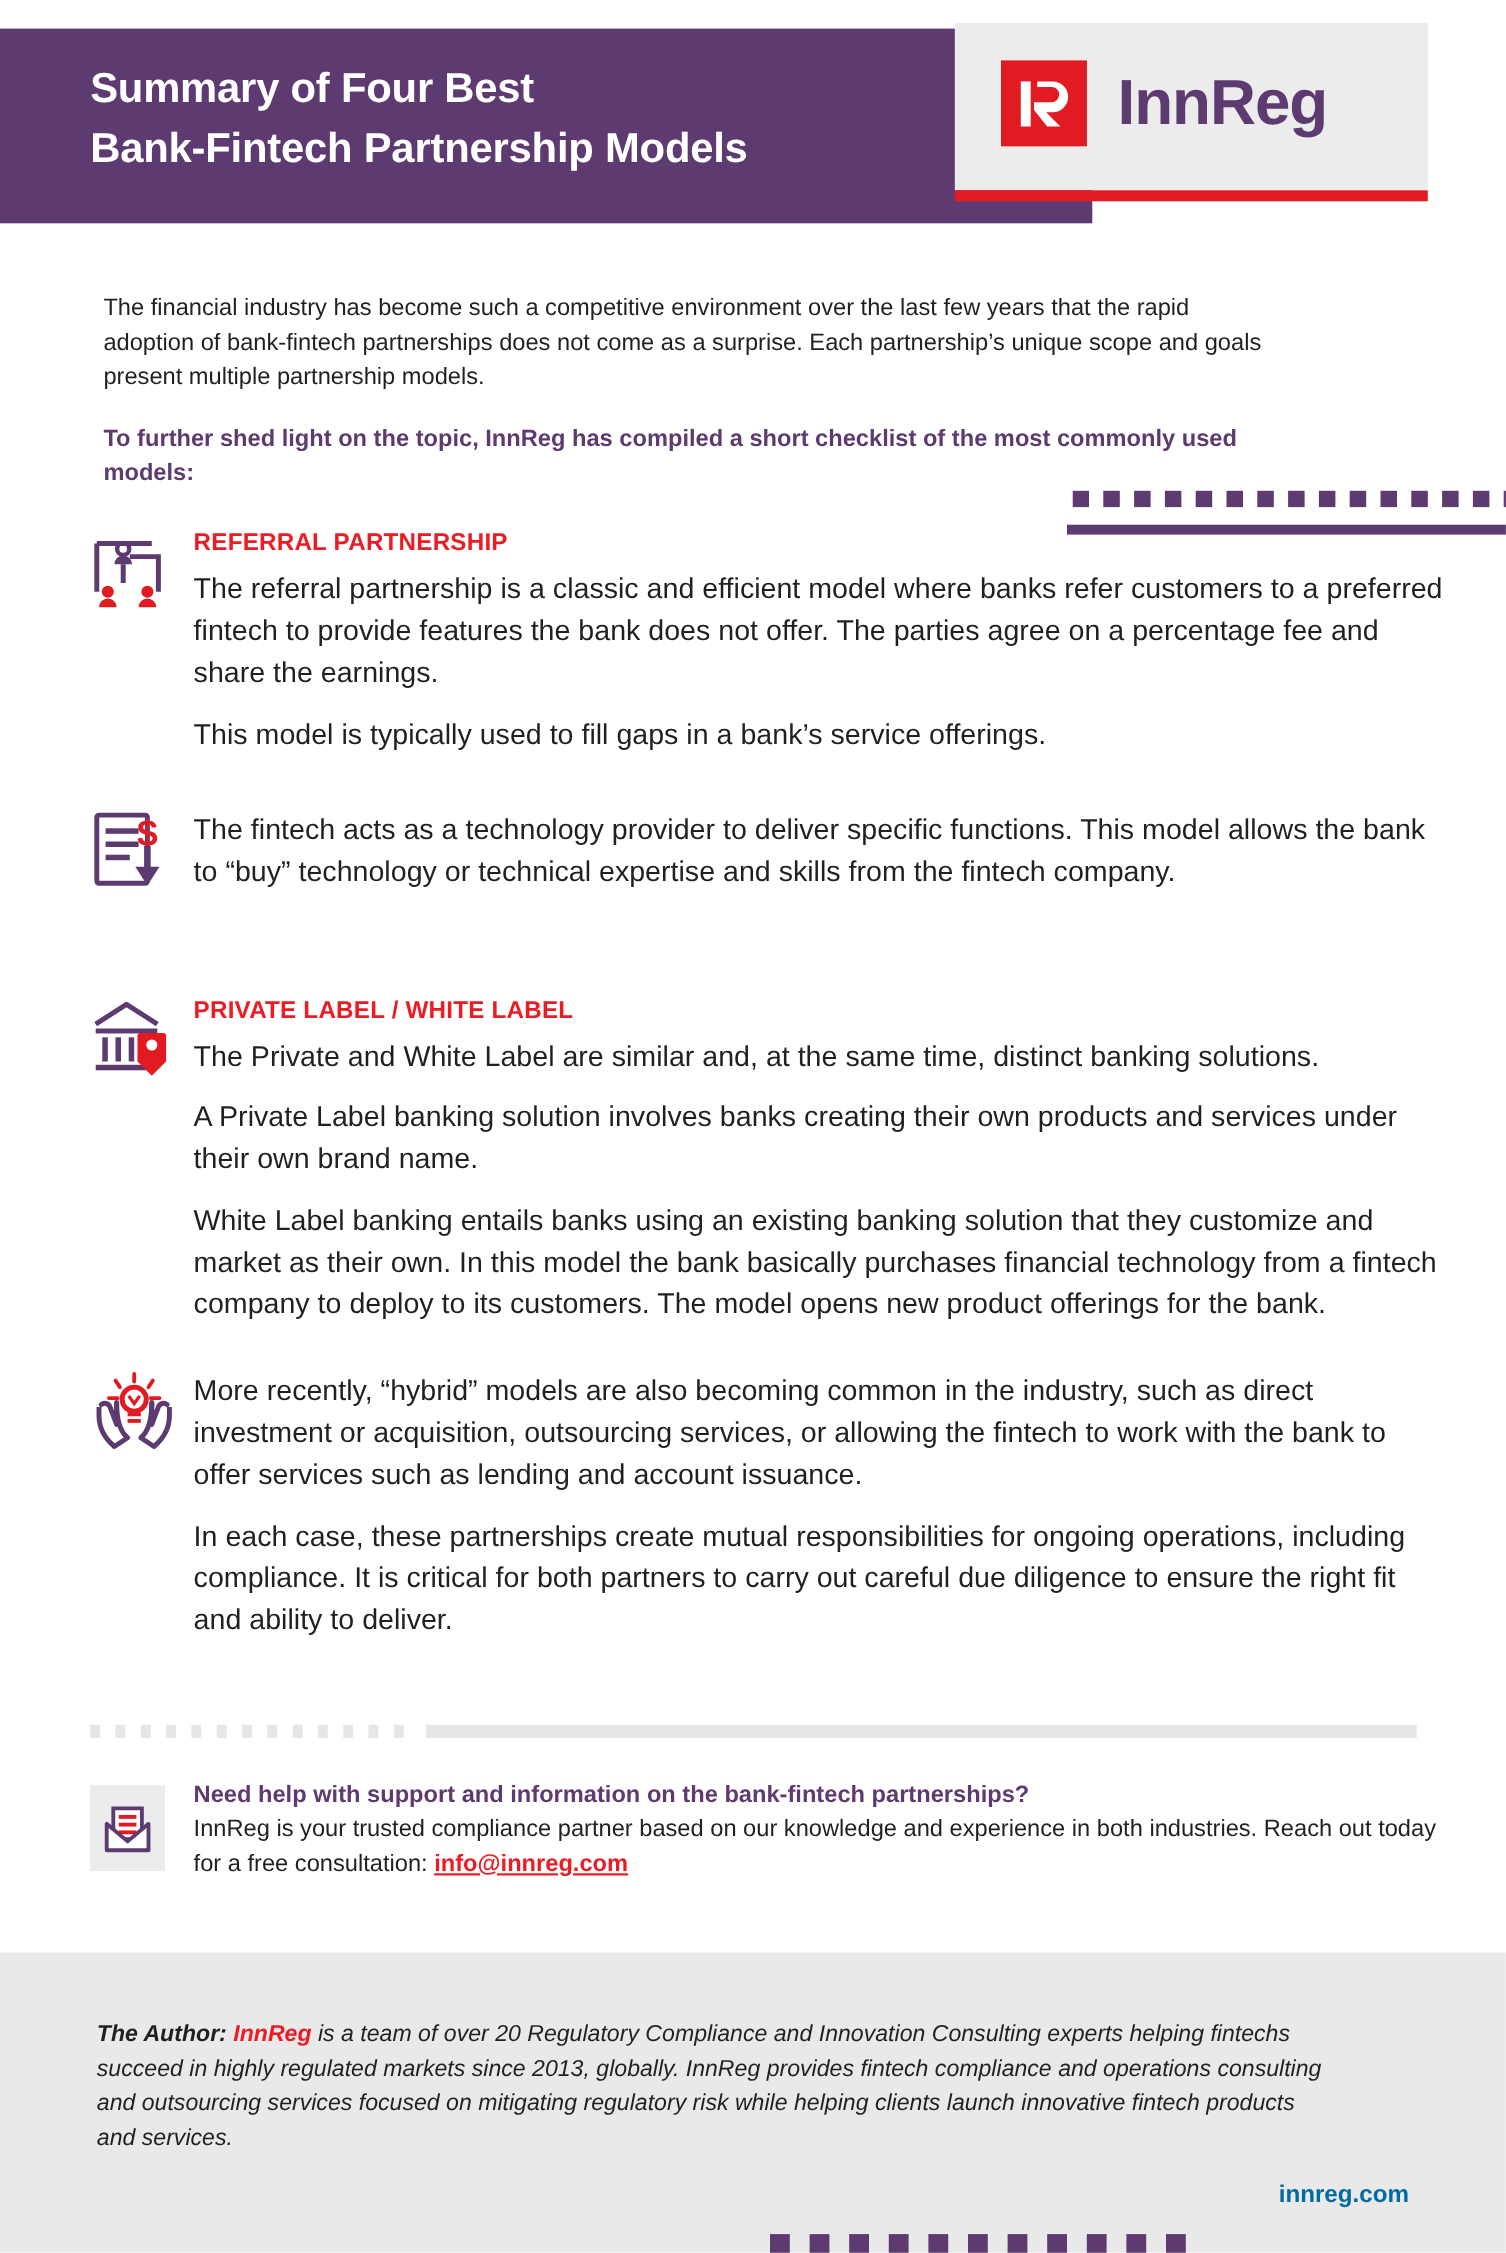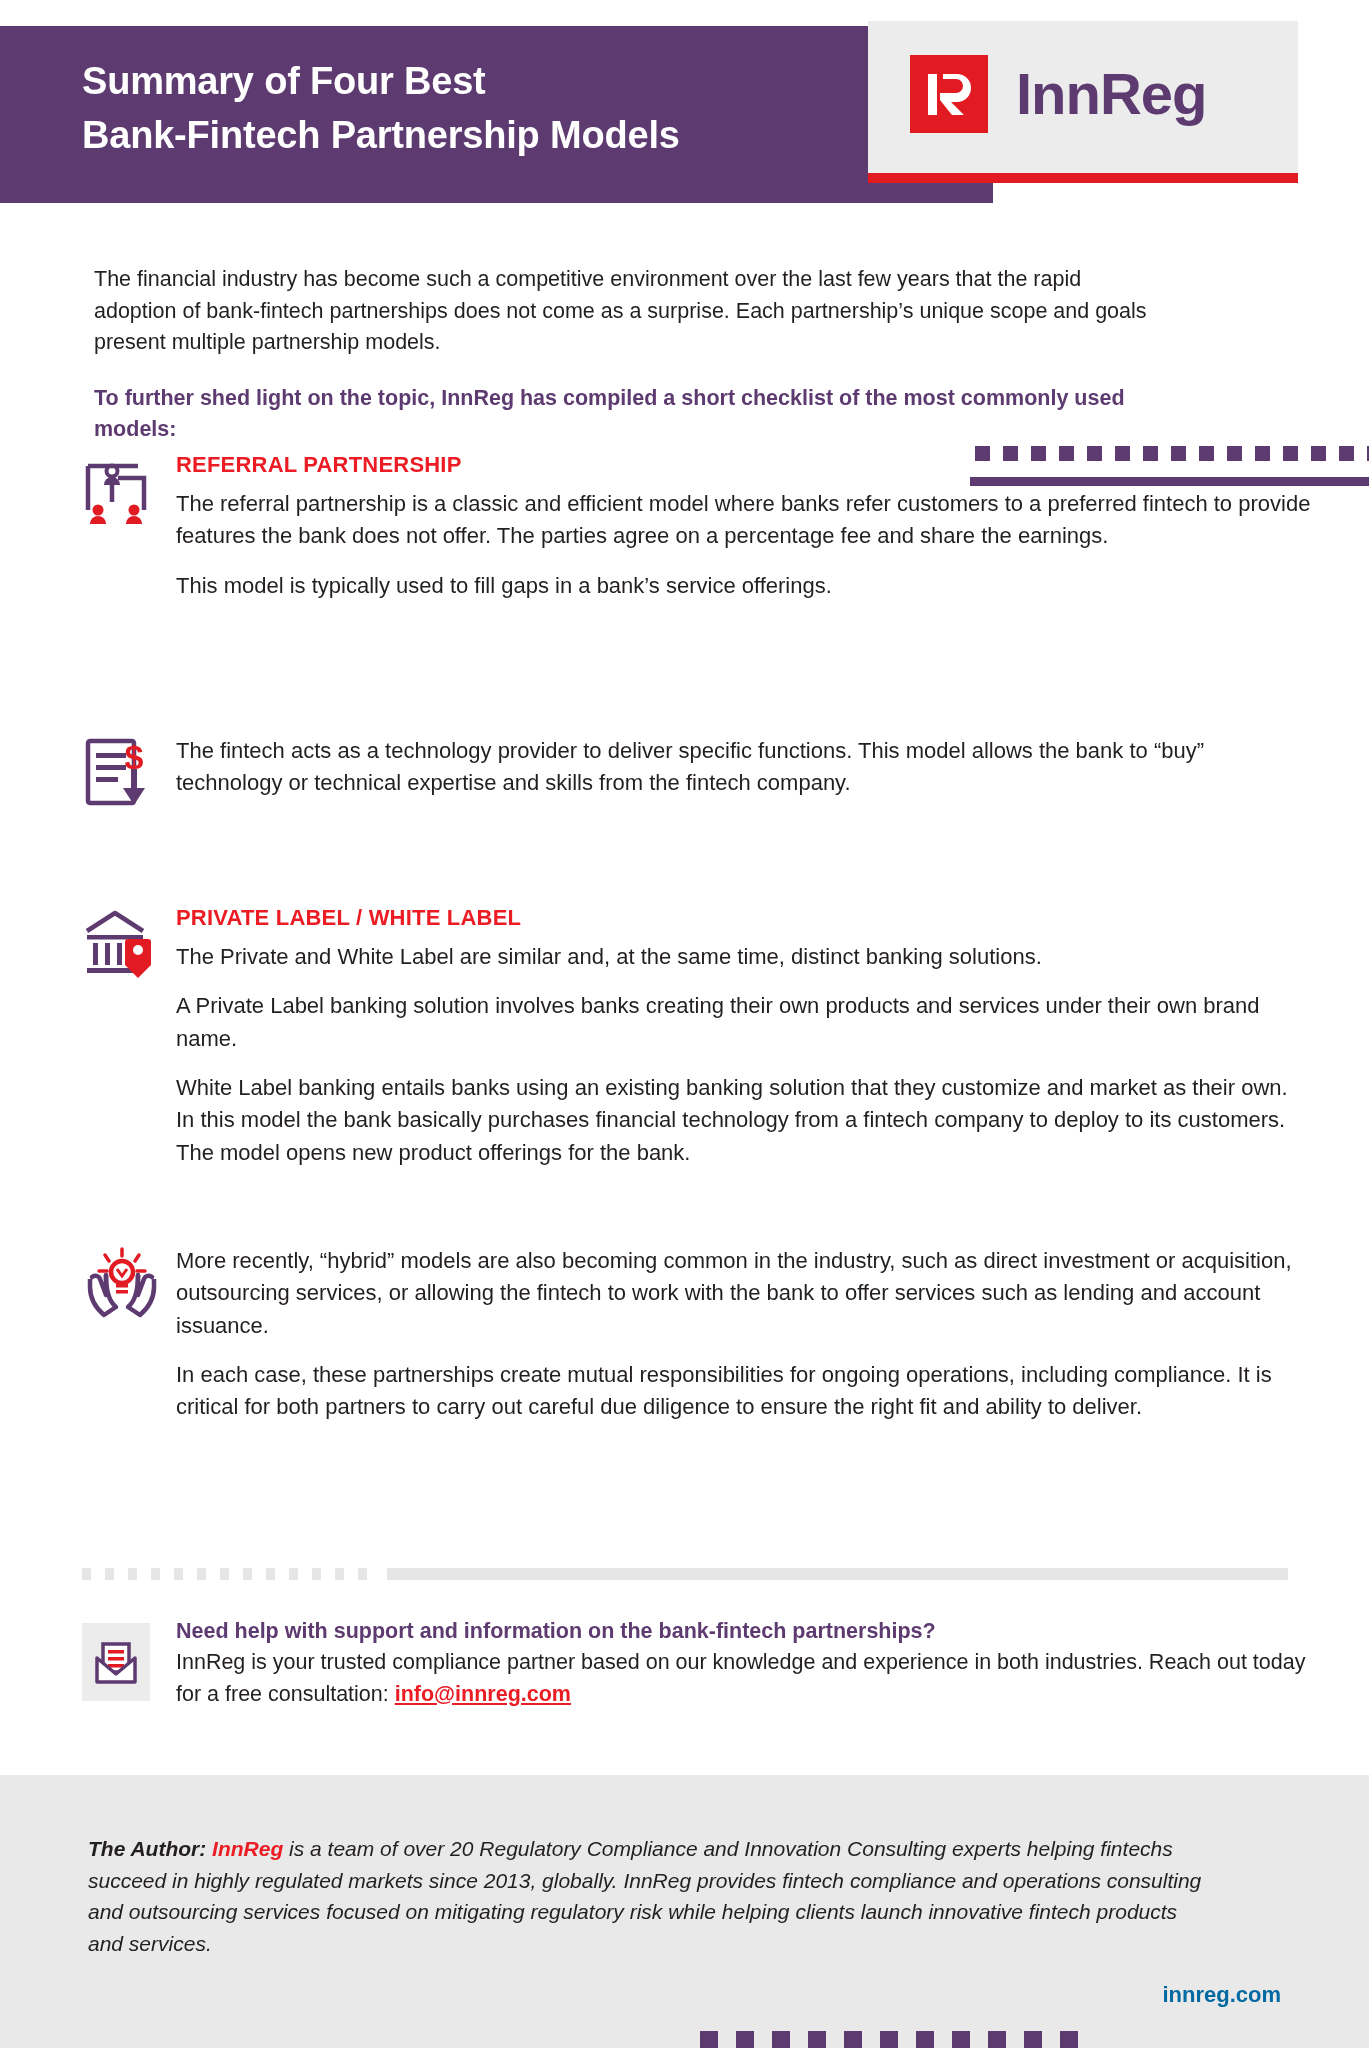--- a/index.html
+++ b/index.html
@@ -153,27 +153,27 @@
     margin: 0 0 10px 0;
     color: #ec1c24;
     font-weight: bold;
     font-size: 22px;
     letter-spacing: 0.2px;
     font-family: "Liberation Sans", sans-serif;
   }
   .sec-body p {
     margin: 0 0 17px 0;
     color: #231f20;
-    font-size: 22px;
+    font-size: 26px;
     line-height: 1.47;
     font-family: "Liberation Sans", sans-serif;
   }
   .sec-body p:last-child { margin-bottom: 0; }
 
-  #section-referral   { top: 452px; }
+  #section-referral   { top: 480px; }
   #section-vendor     { top: 735px; }
   #section-whitelabel { top: 905px; }
   #section-hybrid     { top: 1245px; }
 
   
   .divider {
     position: absolute;
     left: 82px;
     top: 1568px;
     width: 1206px;

